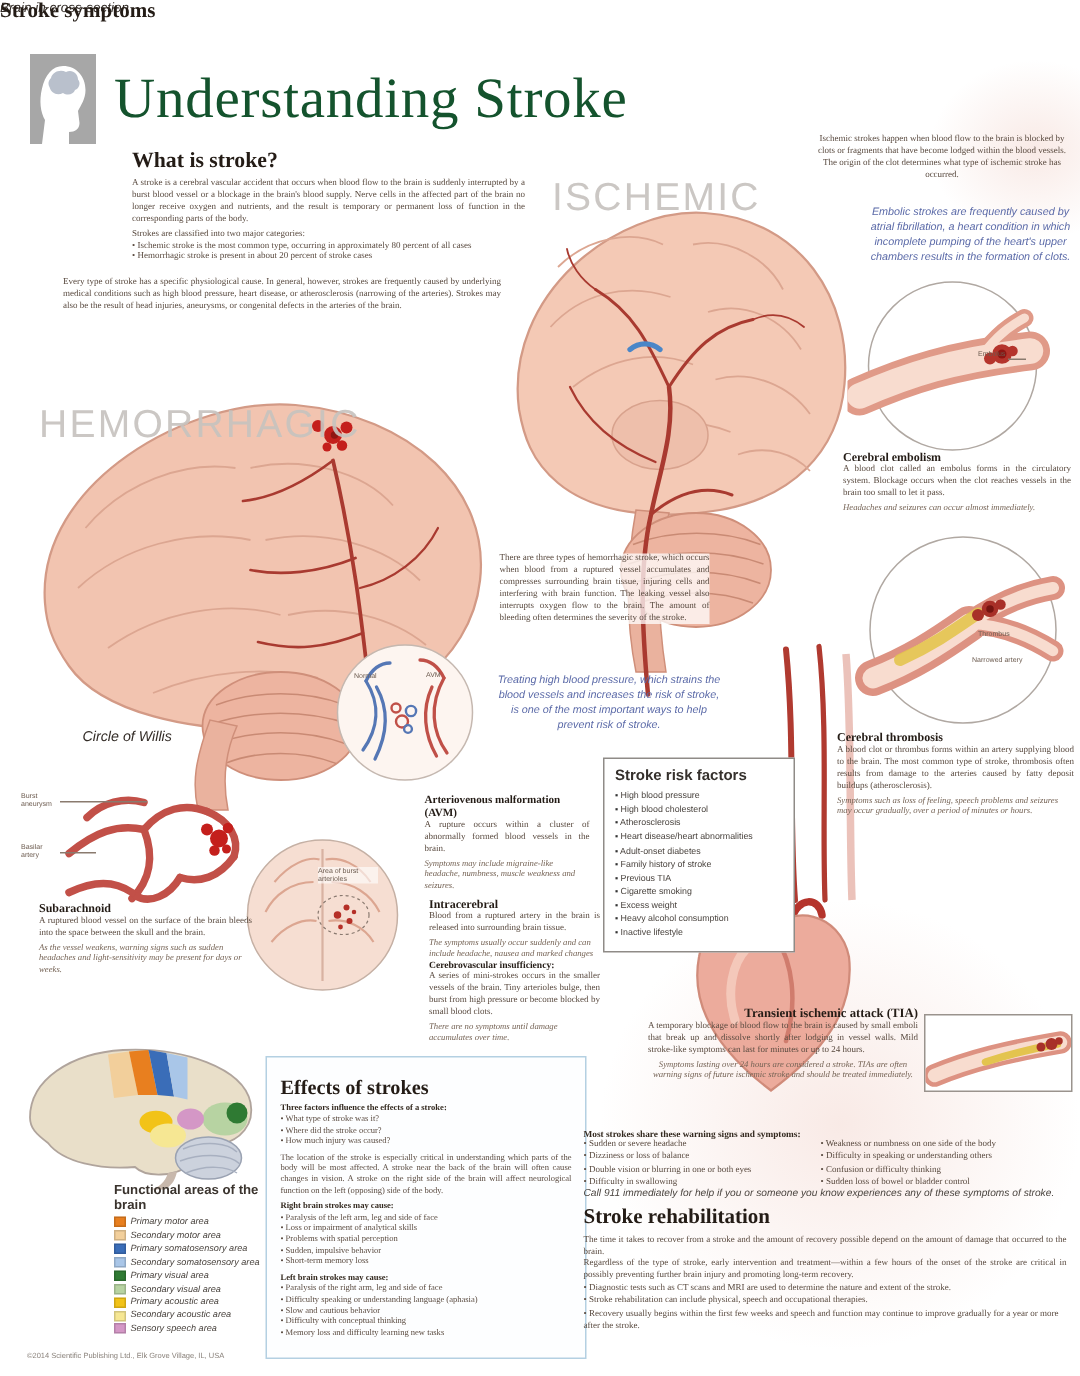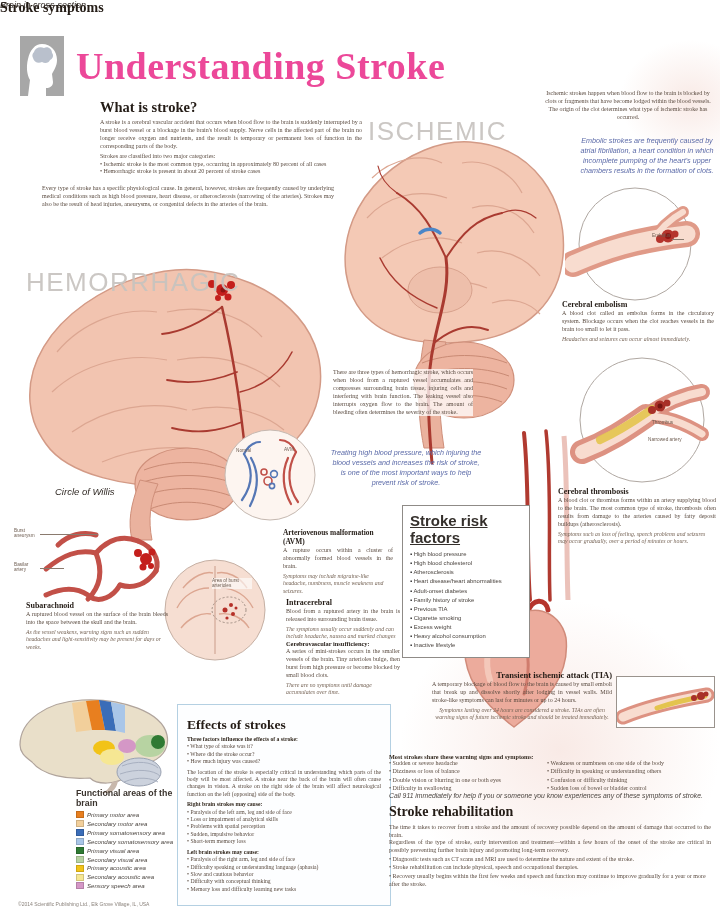--- a/index.html
+++ b/index.html
@@ -1,35 +1,35 @@
 <!DOCTYPE html>
 <html><head>
 <meta charset="utf-8">
 <style>
   html,body{margin:0;padding:0;background:#ffffff;}
   #poster{position:relative;width:720px;height:917px;background:#ffffff;overflow:hidden;
           font-family:"Liberation Serif",serif;color:#4f423a;}
   .abs{position:absolute;}
   .ser{font-family:"Liberation Serif",serif;}
   .san{font-family:"Liberation Sans",sans-serif;}
-  .title{font-size:38px;font-weight:bold;color:#ec4899;letter-spacing:0.5px;text-align:right;}
+  .title{font-size:38px;font-weight:normal;color:#14532d;letter-spacing:0.5px;text-align:right;}
   .h2{font-size:14.5px;font-weight:bold;color:#241c16;}
   .h3{font-size:8px;font-weight:bold;color:#241c16;margin-bottom:1px;}
   .h4{font-size:6.4px;font-weight:bold;color:#241c16;margin-bottom:1px;}
   .body6{font-size:6px;line-height:1.32;color:#5a4b40;text-align:justify;}
   .note{font-size:5.8px;font-style:italic;color:#756355;line-height:1.3;text-align:left;}
   .bignote{font-family:"Liberation Sans",sans-serif;font-style:italic;font-size:7.2px;
            color:#5b6aa8;text-align:center;line-height:1.4;}
   .bigword{font-family:"Liberation Sans",sans-serif;font-size:26px;color:#c7c3bf;
            letter-spacing:1.5px;opacity:0.92;}
   .cap{font-family:"Liberation Sans",sans-serif;font-style:italic;font-size:9.5px;color:#332c27;}
   .tinylab{font-family:"Liberation Sans",sans-serif;font-size:4.7px;color:#6d5c50;line-height:1.15;}
   .box{background:#ffffff;border:1px solid #8f8b87;padding:6px 7px;}
-  .box h5{margin:0 0 4px 0;font-family:"Liberation Sans",sans-serif;font-size:15px;
-          font-weight:bold;color:#35302c;text-decoration:underline;}
+  .box h5{margin:0 0 4px 0;font-family:"Liberation Sans",sans-serif;font-size:10px;
+          font-weight:bold;color:#35302c;}
   .riskitem{font-family:"Liberation Sans",sans-serif;font-size:5.9px;color:#4a443f;
             line-height:1.55;}
   .riskitem::before{content:"▪ ";color:#333;}
   .effects{background:#fdfeff;border:1px solid #b4d0e2;padding:12px 9px;}
   .effects .eh{font-size:13.5px;font-weight:bold;color:#241c16;margin-bottom:3px;}
   .eb{font-size:5.7px;line-height:1.3;color:#5a4b40;}
   .eb.bold{font-weight:bold;color:#33291f;margin-top:3px;}
   .legend{font-family:"Liberation Sans",sans-serif;}
   .legend .lh{font-size:8.8px;font-weight:bold;color:#3a332d;margin-bottom:3px;}
   .legrow{display:flex;align-items:center;margin-bottom:1.6px;}
@@ -52,21 +52,21 @@
 
   <div class="abs" style="left:20px;top:36px;width:44px;height:60px;background:#a7a7a7;">
     <svg width="44" height="60" viewBox="0 0 44 60">
       <path d="M 22,8 C 31,8 37,15 37,24 C 37,30 34,34 32,38 L 33,46 C 33,50 30,52 26,52 L 26,60 L 8,60 L 10,44 C 7,39 6,31 8,23 C 10,14 15,8 22,8 Z" fill="#ffffff"></path>
       <path d="M 14,16 C 15,12 20,10 24,12 C 28,10 32,13 32,17 C 34,19 33,23 30,24 C 29,27 25,28 22,26 C 18,28 14,26 13,22 C 12,20 12,18 14,16 Z" fill="#b9c0cc"></path>
     </svg>
   </div>
 
   <div class="abs ser title z2" style="left:76px;top:44px;">Understanding Stroke</div>
 
-  <div class="abs z2" style="left:100px;top:99px;width:262px;">
+  <div class="abs z2" style="left:88px;top:99px;width:262px;">
     <div class="ser h2">What is stroke?</div>
     <div class="body6" style="margin-top:3px;">A stroke is a cerebral vascular accident that occurs when blood flow to the brain is suddenly interrupted by a burst blood vessel or a blockage in the brain's blood supply. Nerve cells in the affected part of the brain no longer receive oxygen and nutrients, and the result is temporary or permanent loss of function in the corresponding parts of the body.</div>
     <div class="body6" style="margin-top:2px;">Strokes are classified into two major categories:</div>
     <div class="body6">• Ischemic stroke is the most common type, occurring in approximately 80 percent of all cases</div>
     <div class="body6">• Hemorrhagic stroke is present in about 20 percent of stroke cases</div>
   </div>
 
   <div class="abs z2" style="left:42px;top:182px;width:292px;">
     <div class="body6" style="margin-top:3px;">Every type of stroke has a specific physiological cause. In general, however, strokes are frequently caused by underlying medical conditions such as high blood pressure, heart disease, or atherosclerosis (narrowing of the arteries). Strokes may also be the result of head injuries, aneurysms, or congenital defects in the arteries of the brain.</div>
   </div>
@@ -187,21 +187,21 @@
   <div class="abs tinylab z2" style="left:652px;top:420px;">Thrombus</div>
   <div class="abs tinylab z2" style="left:648px;top:437px;">Narrowed artery</div>
 
   <div class="abs z2" style="left:558px;top:487px;width:158px;">
     <div class="ser h3">Cerebral thrombosis</div>
     <div class="body6">A blood clot or thrombus forms within an artery supplying blood to the brain. The most common type of stroke, thrombosis often results from damage to the arteries caused by fatty deposit buildups (atherosclerosis).</div>
     <div class="note" style="margin-top:2px;">Symptoms such as loss of feeling, speech problems and seizures may occur gradually, over a period of minutes or hours.</div>
   </div>
 
   <div class="abs body6 z2" style="left:333px;top:369px;width:140px;background:rgba(255,255,255,0.75);">There are three types of hemorrhagic stroke, which occurs when blood from a ruptured vessel accumulates and compresses surrounding brain tissue, injuring cells and interfering with brain function. The leaking vessel also interrupts oxygen flow to the brain. The amount of bleeding often determines the severity of the stroke.</div>
-  <div class="abs bignote z2" style="left:330px;top:448px;width:152px;">Treating high blood pressure, which injuring the blood vessels and increases the risk of stroke, is one of the most important ways to help prevent risk of stroke.</div>
+  <div class="abs bignote z2" style="left:330px;top:448px;width:152px;">Treating high blood pressure, which strains the blood vessels and increases the risk of stroke, is one of the most important ways to help prevent risk of stroke.</div>
 
   <div class="abs box z2" style="left:402px;top:505px;width:112px;">
     <h5>Stroke risk factors</h5>
     <div class="riskitem">High blood pressure</div>
     <div class="riskitem">High blood cholesterol</div>
     <div class="riskitem">Atherosclerosis</div>
     <div class="riskitem">Heart disease/heart abnormalities</div>
     <div class="riskitem">Adult-onset diabetes</div>
     <div class="riskitem">Family history of stroke</div>
     <div class="riskitem">Previous TIA</div>

